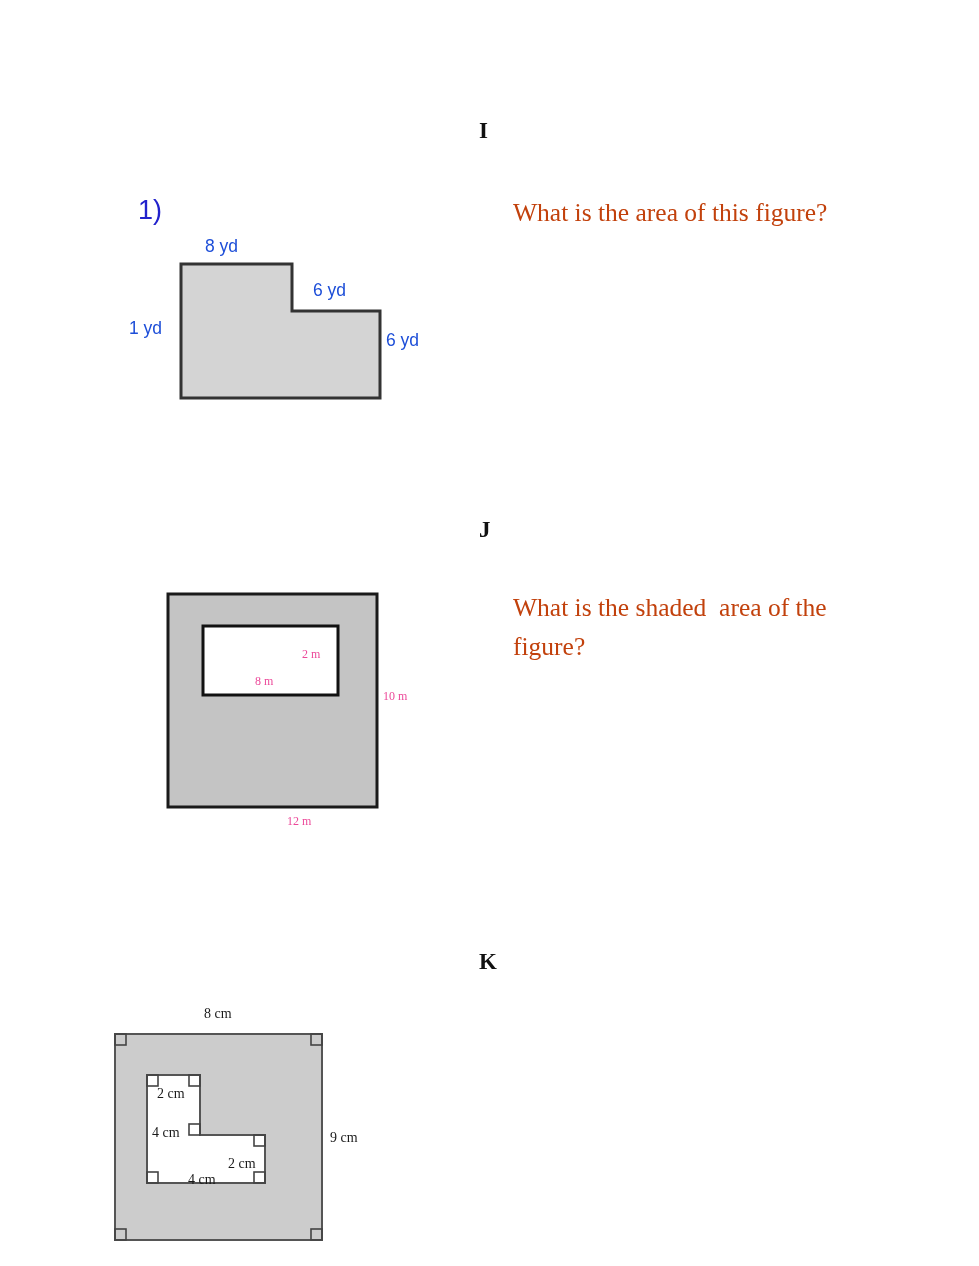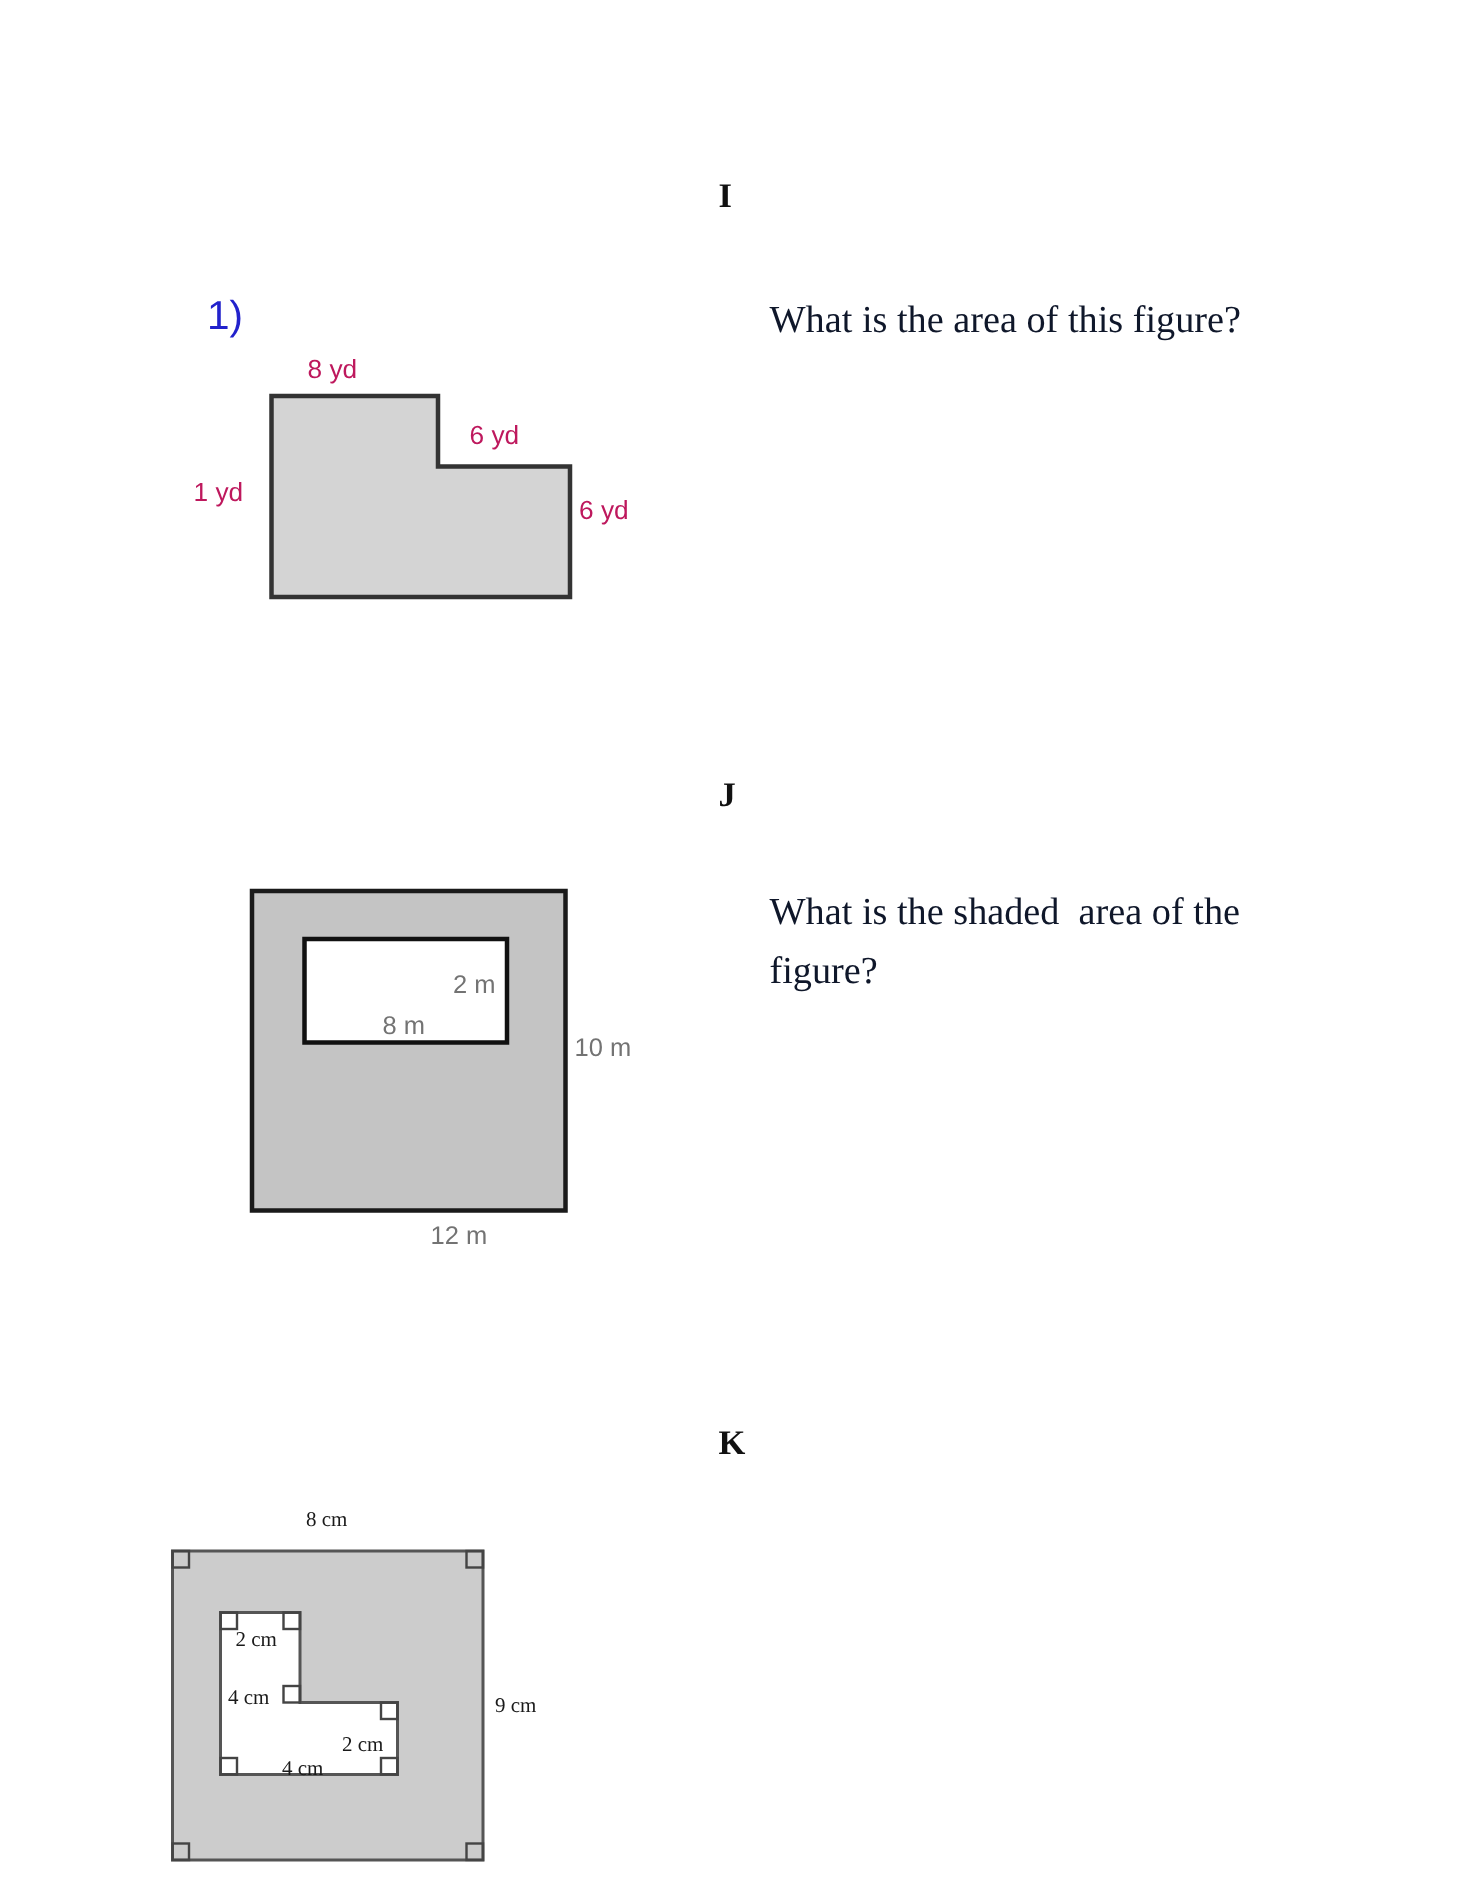--- a/index.html
+++ b/index.html
@@ -28,21 +28,21 @@
     font-weight: bold;
     font-size: 23px;
     line-height: 1;
     color: #111111;
   }
   .q-text {
     position: absolute;
     font-family: "Liberation Serif", serif;
     font-size: 25.5px;
     line-height: 1.52;
-    color: #0f172a;
+    color: #c2410c;
     width: 370px;
     white-space: pre-wrap;
   }
 
   
   .prob-num {
     position: absolute;
     font-family: "Liberation Sans", sans-serif;
     font-size: 27px;
     font-weight: 400;
@@ -55,38 +55,38 @@
     top: 230px;
     width: 330px;
     height: 190px;
   }
   .fig1-svg { display: block; }
 
   .lbl-sans {
     position: absolute;
     font-family: "Liberation Sans", sans-serif;
     font-size: 17.5px;
-    color: #be185d;
+    color: #1d4ed8;
     line-height: 1;
     white-space: nowrap;
   }
 
   
   .fig2-wrap {
     position: absolute;
     left: 150px;
     top: 580px;
     width: 300px;
     height: 270px;
   }
   .lbl-sans-sm {
     position: absolute;
-    font-family: Liberation Sans, sans-serif;
-    font-size: 17px;
-    color: #737373;
+    font-family: Liberation Serif, serif;
+    font-size: 12px;
+    color: #ec4899;
     line-height: 1;
     white-space: nowrap;
   }
 
   
   .fig3-wrap {
     position: absolute;
     left: 100px;
     top: 1005px;
     width: 300px;

